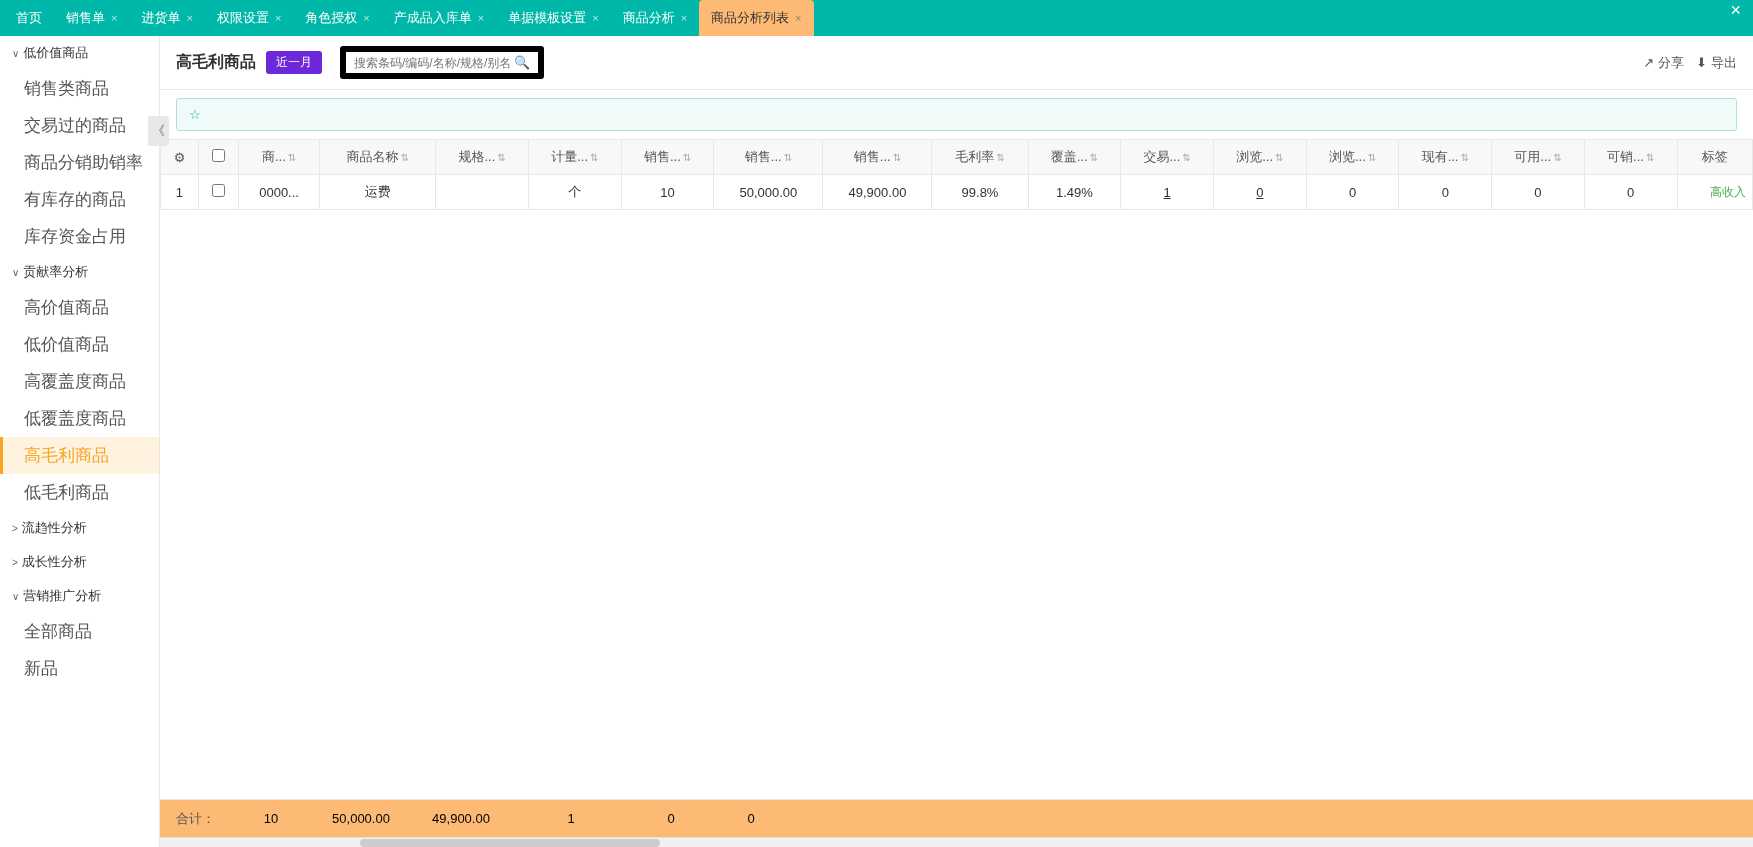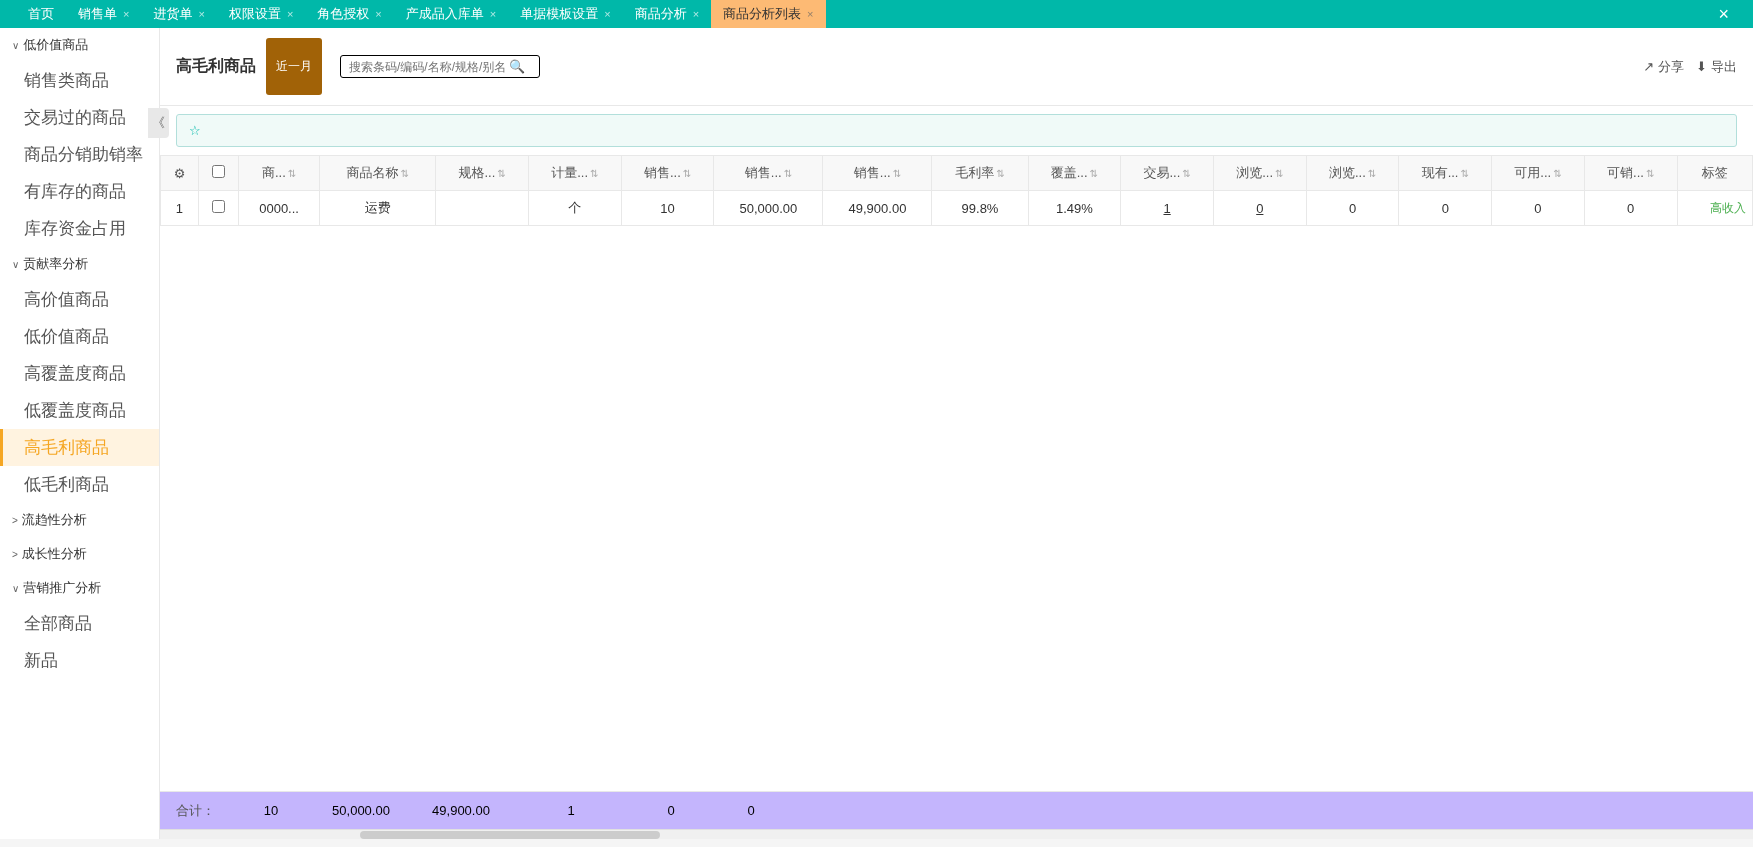--- a/index.html
+++ b/index.html
@@ -2,23 +2,23 @@
 <html><head>
   <meta charset="utf-8">
   <style>
     * { box-sizing: border-box; margin: 0; padding: 0; font-family: "Microsoft YaHei", "PingFang SC", sans-serif; font-size: 13px; }
     body { background: #f5f5f5; overflow: hidden; }
 
     
     .top-nav {
       background: #00b8a9;
       display: flex;
-      align-items: center;
-      height: 28px;
-      padding: 0 16px;
+      align-items: flex-start;
+      height: 36px;
+      padding: 0 4px;
       color: #fff;
     }
     .top-nav .nav-item {
       padding: 0 12px;
       height: 36px;
       display: flex;
       align-items: center;
       cursor: pointer;
       white-space: nowrap;
       color: #fff;
@@ -81,32 +81,32 @@
       padding: 10px 16px;
       border-bottom: 1px solid #e8e8e8;
       gap: 10px;
     }
     .content-title {
       font-size: 16px;
       font-weight: bold;
       color: #333;
     }
     .period-btn {
-      background: #a16207;
+      background: #6d28d9;
       color: #fff;
       border: none;
       border-radius: 3px;
-      padding: 20px 10px;
+      padding: 3px 10px;
       cursor: pointer;
       font-size: 12px;
     }
     .search-box {
       display: flex;
       align-items: center;
-      border: 1px solid #000000;
+      border: 6px solid #000000;
       border-radius: 3px;
       padding: 3px 8px;
       margin-left: 8px;
       flex: 0 0 200px;
     }
     .search-box input {
       border: none;
       outline: none;
       font-size: 12px;
       width: 160px;
@@ -181,21 +181,21 @@
       text-align: center;
       color: #333;
       white-space: nowrap;
     }
     .col-sort { color: #aaa; margin-left: 2px; font-size: 10px; }
     .tag-high { color: #4caf50; font-size: 12px; text-align: right; }
     .link-style { color: #333; text-decoration: underline; cursor: pointer; }
 
     
     .footer-totals {
-      background: #c4b5fd;
+      background: #fdba74;
       border-top: 1px solid #e8e8e8;
       padding: 8px 16px;
       display: flex;
       align-items: center;
       min-height: 38px;
       justify-content: flex-end;
     }
     .footer-label { color: #555; margin-right: 16px; font-size: 13px; }
 
     

